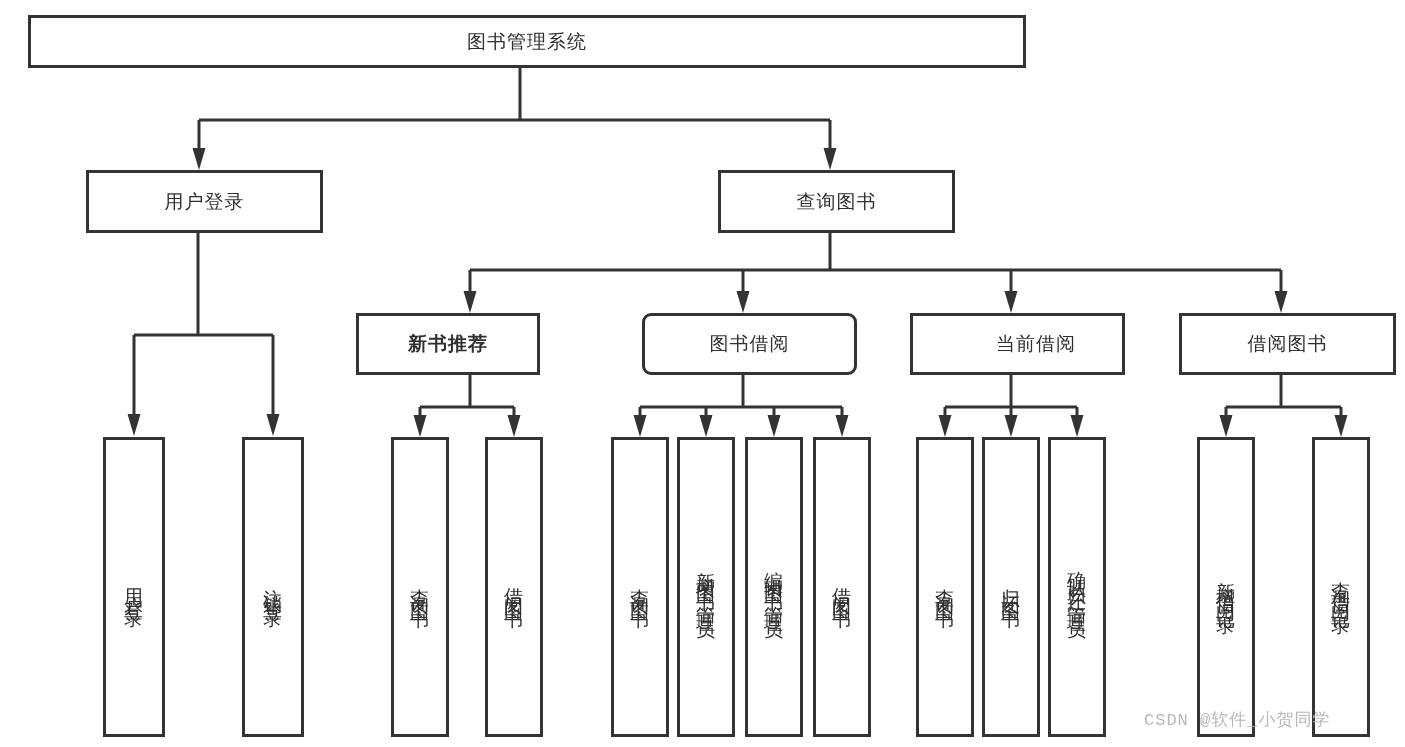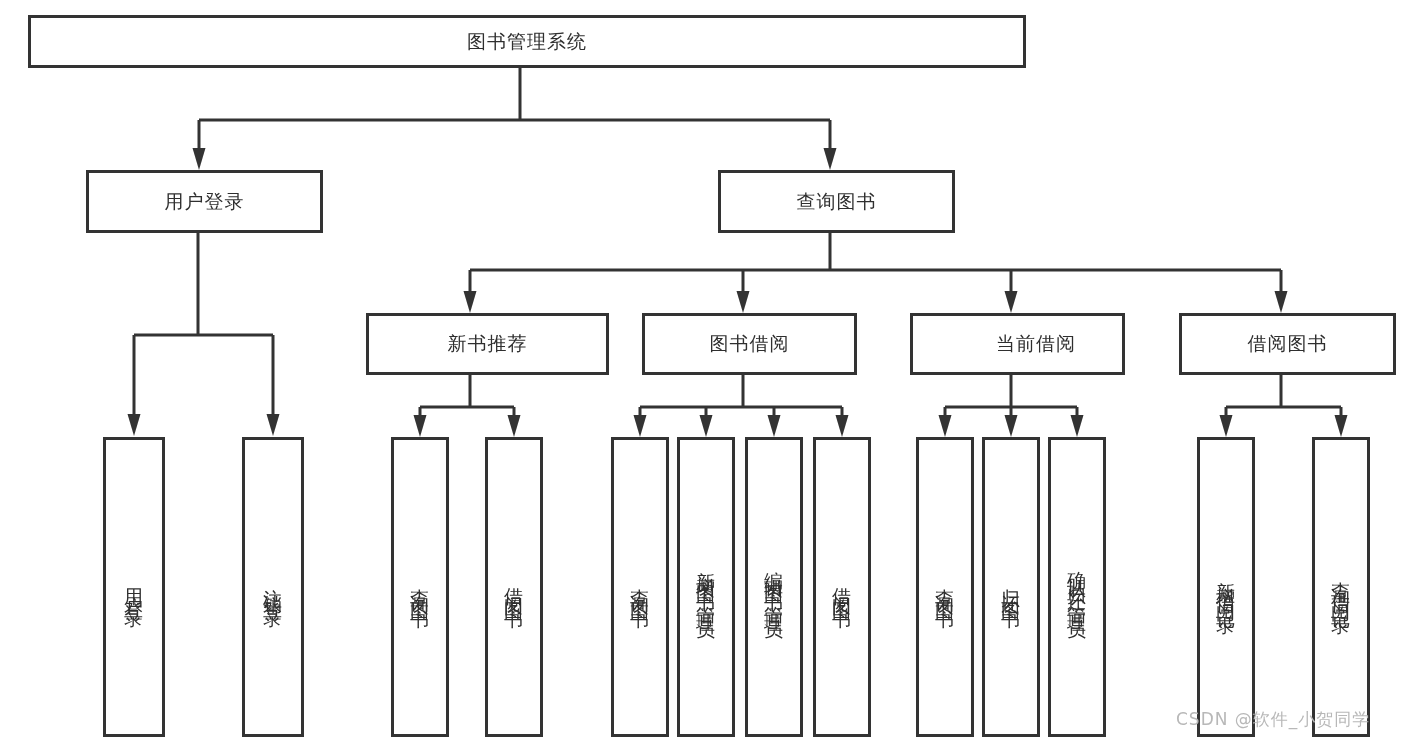--- a/index.html
+++ b/index.html
@@ -49,27 +49,28 @@
     position: absolute;
     left: 0; top: 0;
     width: 1405px; height: 747px;
     z-index: 1;
     pointer-events: none;
   }
   #connectors path { stroke: #333333; stroke-width: 3; fill: none; }
   #connectors polygon { fill: #333333; stroke: none; }
   .watermark {
     position: absolute;
-    left: 1176px;
+    left: 1144px;
     top: 708px;
     font-size: 17px;
     color: #b8b8b8;
     letter-spacing: 1px;
     z-index: 3;
     white-space: nowrap;
+    font-family: Liberation Mono, monospace;
   }
 </style>
 </head>
 <body>
 
 <div id="stage">
 
   <svg id="connectors" viewBox="0 0 1405 747" xmlns="http://www.w3.org/2000/svg">
 
     <g>
@@ -143,24 +144,24 @@
     <span>图书管理系统</span>
   </div>
 
   <div class="box" style="left:80px; top:170px; width:237px; height:63px;">
     <span>用户登录</span>
   </div>
   <div class="box" style="left:712px; top:170px; width:237px; height:63px;">
     <span>查询图书</span>
   </div>
 
-  <div class="box" style="left:360px; top:313px; width:243px; height:62px;">
+  <div class="box" style="left:350px; top:313px; width:184px; height:62px;font-weight:bold;">
     <span>新书推荐</span>
   </div>
-  <div class="box" style="left:636px; top:313px; width:215px; height:62px;">
+  <div class="box" style="left:636px; top:313px; width:215px; height:62px;border-radius:9px;">
     <span>图书借阅</span>
   </div>
   <div class="box" style="left:904px; top:313px; width:215px; height:62px;padding-left:37px;">
     <span>当前借阅</span>
   </div>
   <div class="box" style="left:1173px; top:313px; width:217px; height:62px;">
     <span>借阅图书</span>
   </div>
 
   <div class="vbox" style="left:103px; top:437px; width:62px; height:300px;">

